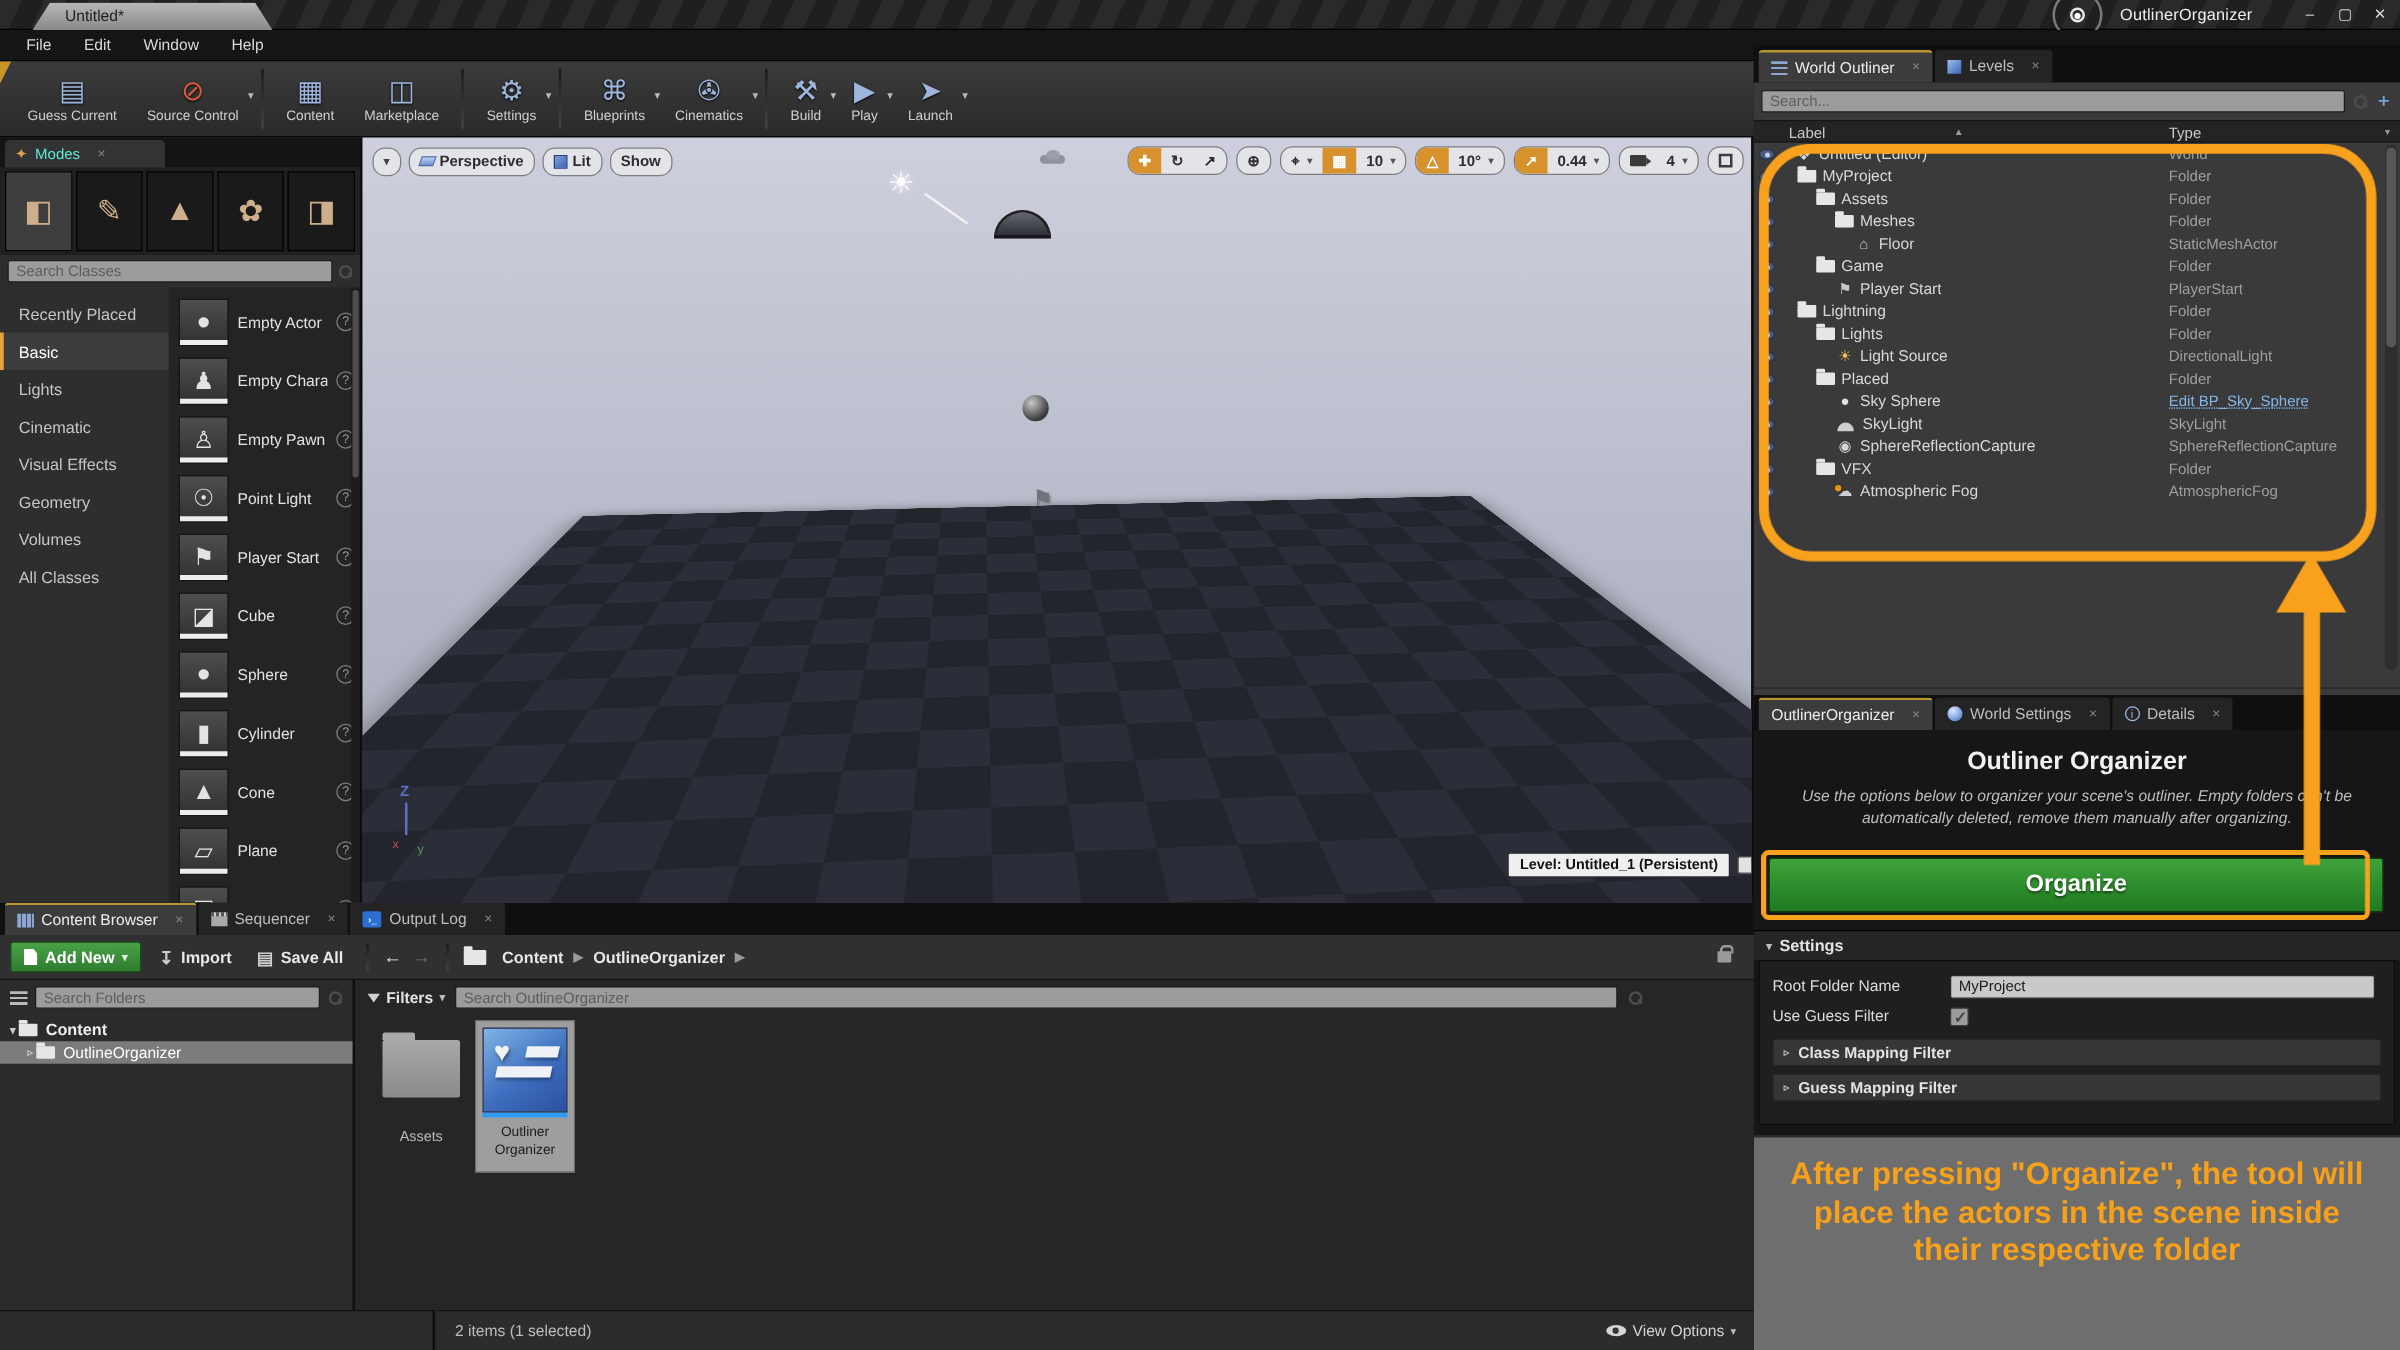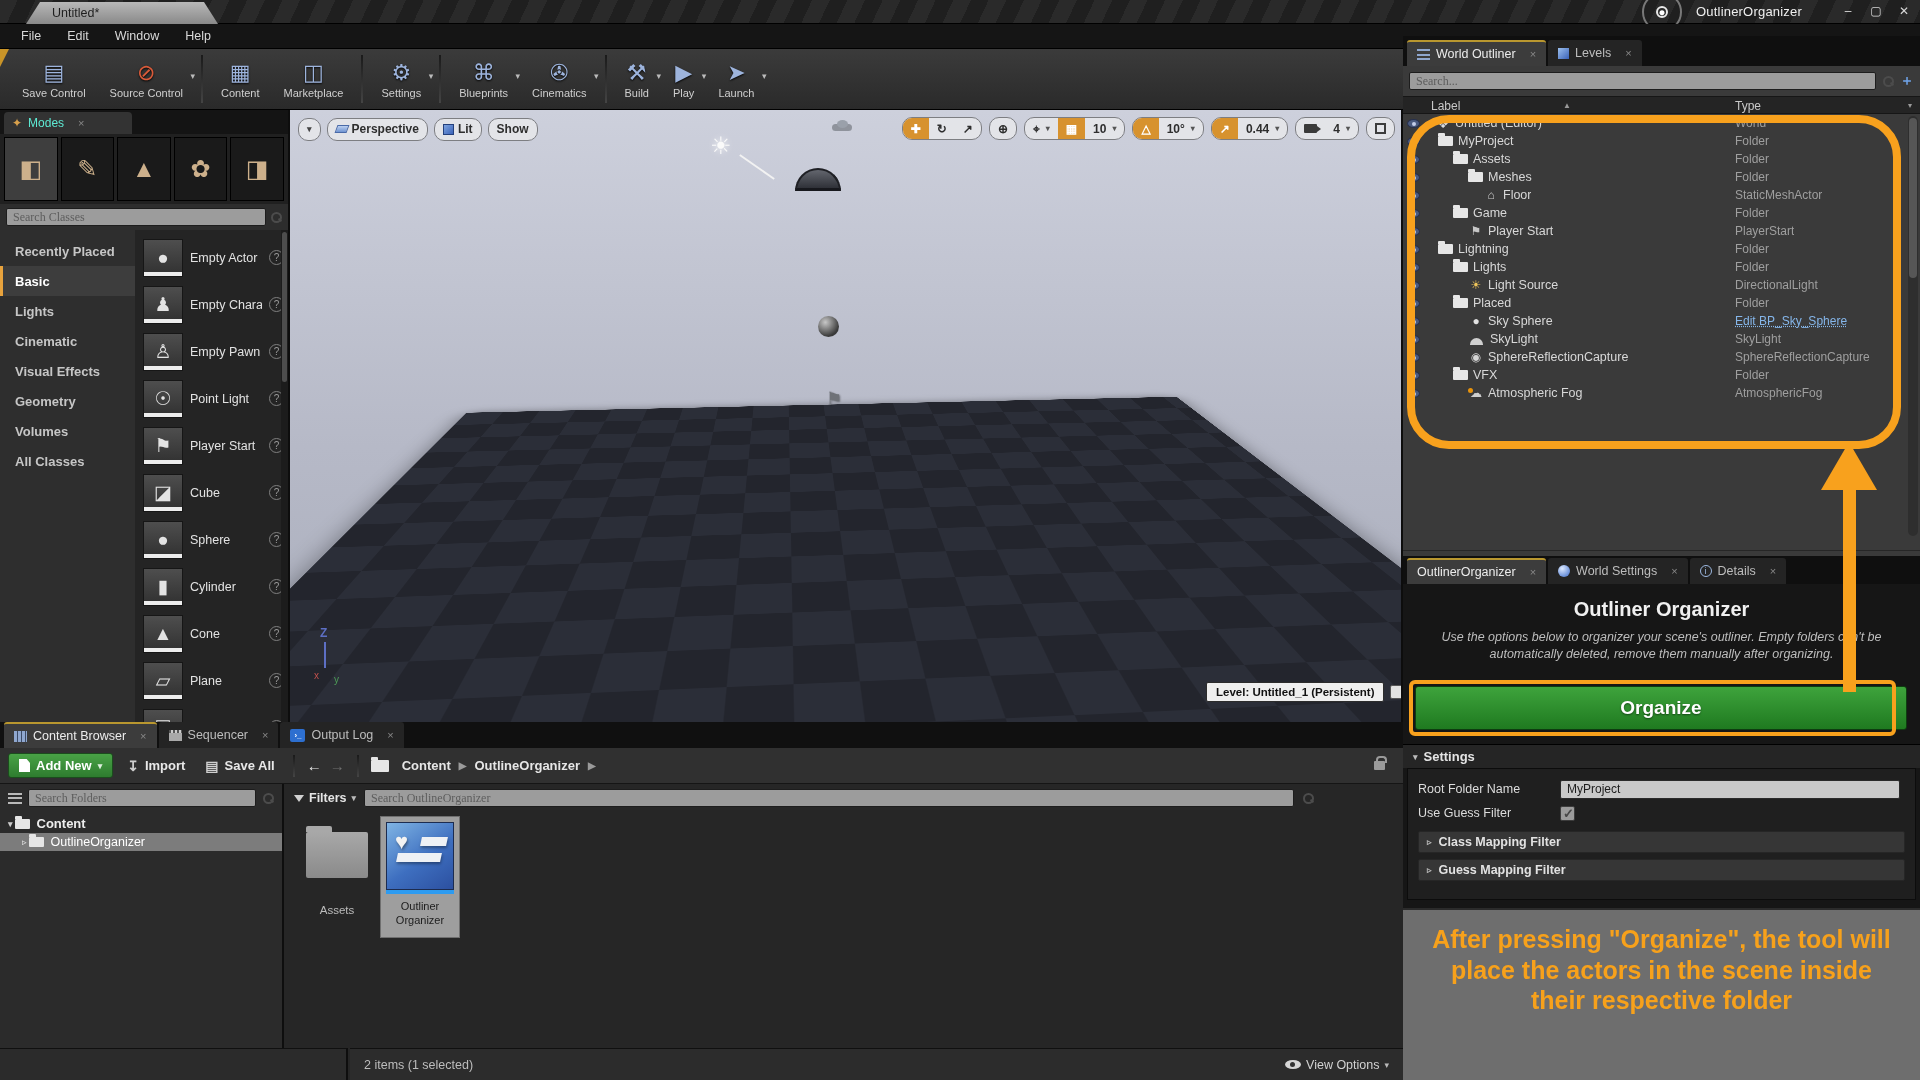--- a/index.html
+++ b/index.html
@@ -49,25 +49,25 @@
   
   .modes{left:0;top:110px;width:290px;height:612px;background:#2d2d2d;border-right:2px solid #0d0d0d}
   .modes-tabstrip{height:24px;background:#141414;display:flex}
   .modes-tab{width:128px;background:#333;border-radius:4px 4px 0 0;margin:2px 0 0 4px;display:flex;align-items:center;padding:0 8px;gap:6px}
   .modes-tab .wand{color:#d8a04c;font-size:12px}
   .modes-tab .tl{font-size:12px;color:#5eead4}
   .mode-strip{height:70px;background:#202020;display:flex;gap:3px;padding:3px 4px}
   .mode-tile{width:54px;height:64px;background:#1a1a1a;border:1px solid #000;display:flex;align-items:center;justify-content:center;font-size:24px;color:#cdb08b}
   .mode-tile.active{background:#3e3e3e}
   .mode-search{height:26px;display:flex;align-items:center;padding:0 6px;gap:4px;background:#2d2d2d}
-  .sinput{flex:1;height:18px;background:#9c9c9c;border:1px solid #1d1d1d;border-radius:2px;color:#3c3c3c;font-size:12px;padding:0 6px;font-family:Liberation Serif, serif}
+  .sinput{flex:1;height:18px;background:#9c9c9c;border:1px solid #1d1d1d;border-radius:2px;color:#3c3c3c;font-size:12px;padding:0 6px;font-family:Liberation Sans, sans-serif}
   .sinput::placeholder{color:#5d5d5d}
   .modes-body{display:flex;height:492px}
   .cats{width:135px;background:#2e2e2e;padding-top:6px}
-  .cat{height:30px;display:flex;align-items:center;padding-left:12px;font-weight:bold;font-size:13px;color:#c6c6c6;border-left:3px solid transparent}
+  .cat{height:30px;display:flex;align-items:center;padding-left:12px;font-weight:normal;font-size:13px;color:#c6c6c6;border-left:3px solid transparent}
   .cat.active{background:#3d3d3d;border-left:3px solid #e8a33d;color:#fff}
   .mitems{flex:1;background:#242424;overflow:hidden;position:relative;padding-top:4px}
   .mitem{height:47px;display:flex;align-items:center;gap:7px;padding:0 4px 0 8px}
   .mthumb{width:40px;height:38px;background:linear-gradient(#4e4e4e,#303030);border:1px solid #161616;display:flex;align-items:center;justify-content:center;font-size:19px;color:#e3e3e3;position:relative;flex:none}
   .mthumb::after{content:"";position:absolute;left:0;bottom:0;width:100%;height:4px;background:#ededed}
   .mlabel{flex:1;font-size:12.5px;color:#e2e2e2;white-space:nowrap;overflow:hidden}
   .help{width:15px;height:15px;border:1px solid #7f7f7f;border-radius:50%;color:#9a9a9a;font-size:10px;display:flex;align-items:center;justify-content:center;flex:none}
   .mscroll{position:absolute;right:0;top:0;width:7px;height:492px;background:#1c1c1c}
   .mscroll::before{content:"";position:absolute;top:2px;left:1px;width:5px;height:150px;background:#4d4d4d;border-radius:3px}
 
@@ -226,21 +226,21 @@
   <div class="abs menubar">
     <span class="mi">File</span>
     <span class="mi">Edit</span>
     <span class="mi">Window</span>
     <span class="mi">Help</span>
   </div>
 
   <div class="abs toolbar">
     <div class="tbtn">
       <span class="tico">▤</span>
-      <span class="tlabel">Save Control</span>
+      <span class="tlabel">Guess Current</span>
     </div>
     <div class="tbtn">
       <span class="tico ico-red">⊘</span>
       <span class="tlabel">Source Control</span>
       <span class="caret">▾</span>
     </div>
     <div class="tsep"></div>
     <div class="tbtn">
       <span class="tico">▦</span>
       <span class="tlabel">Content</span>

